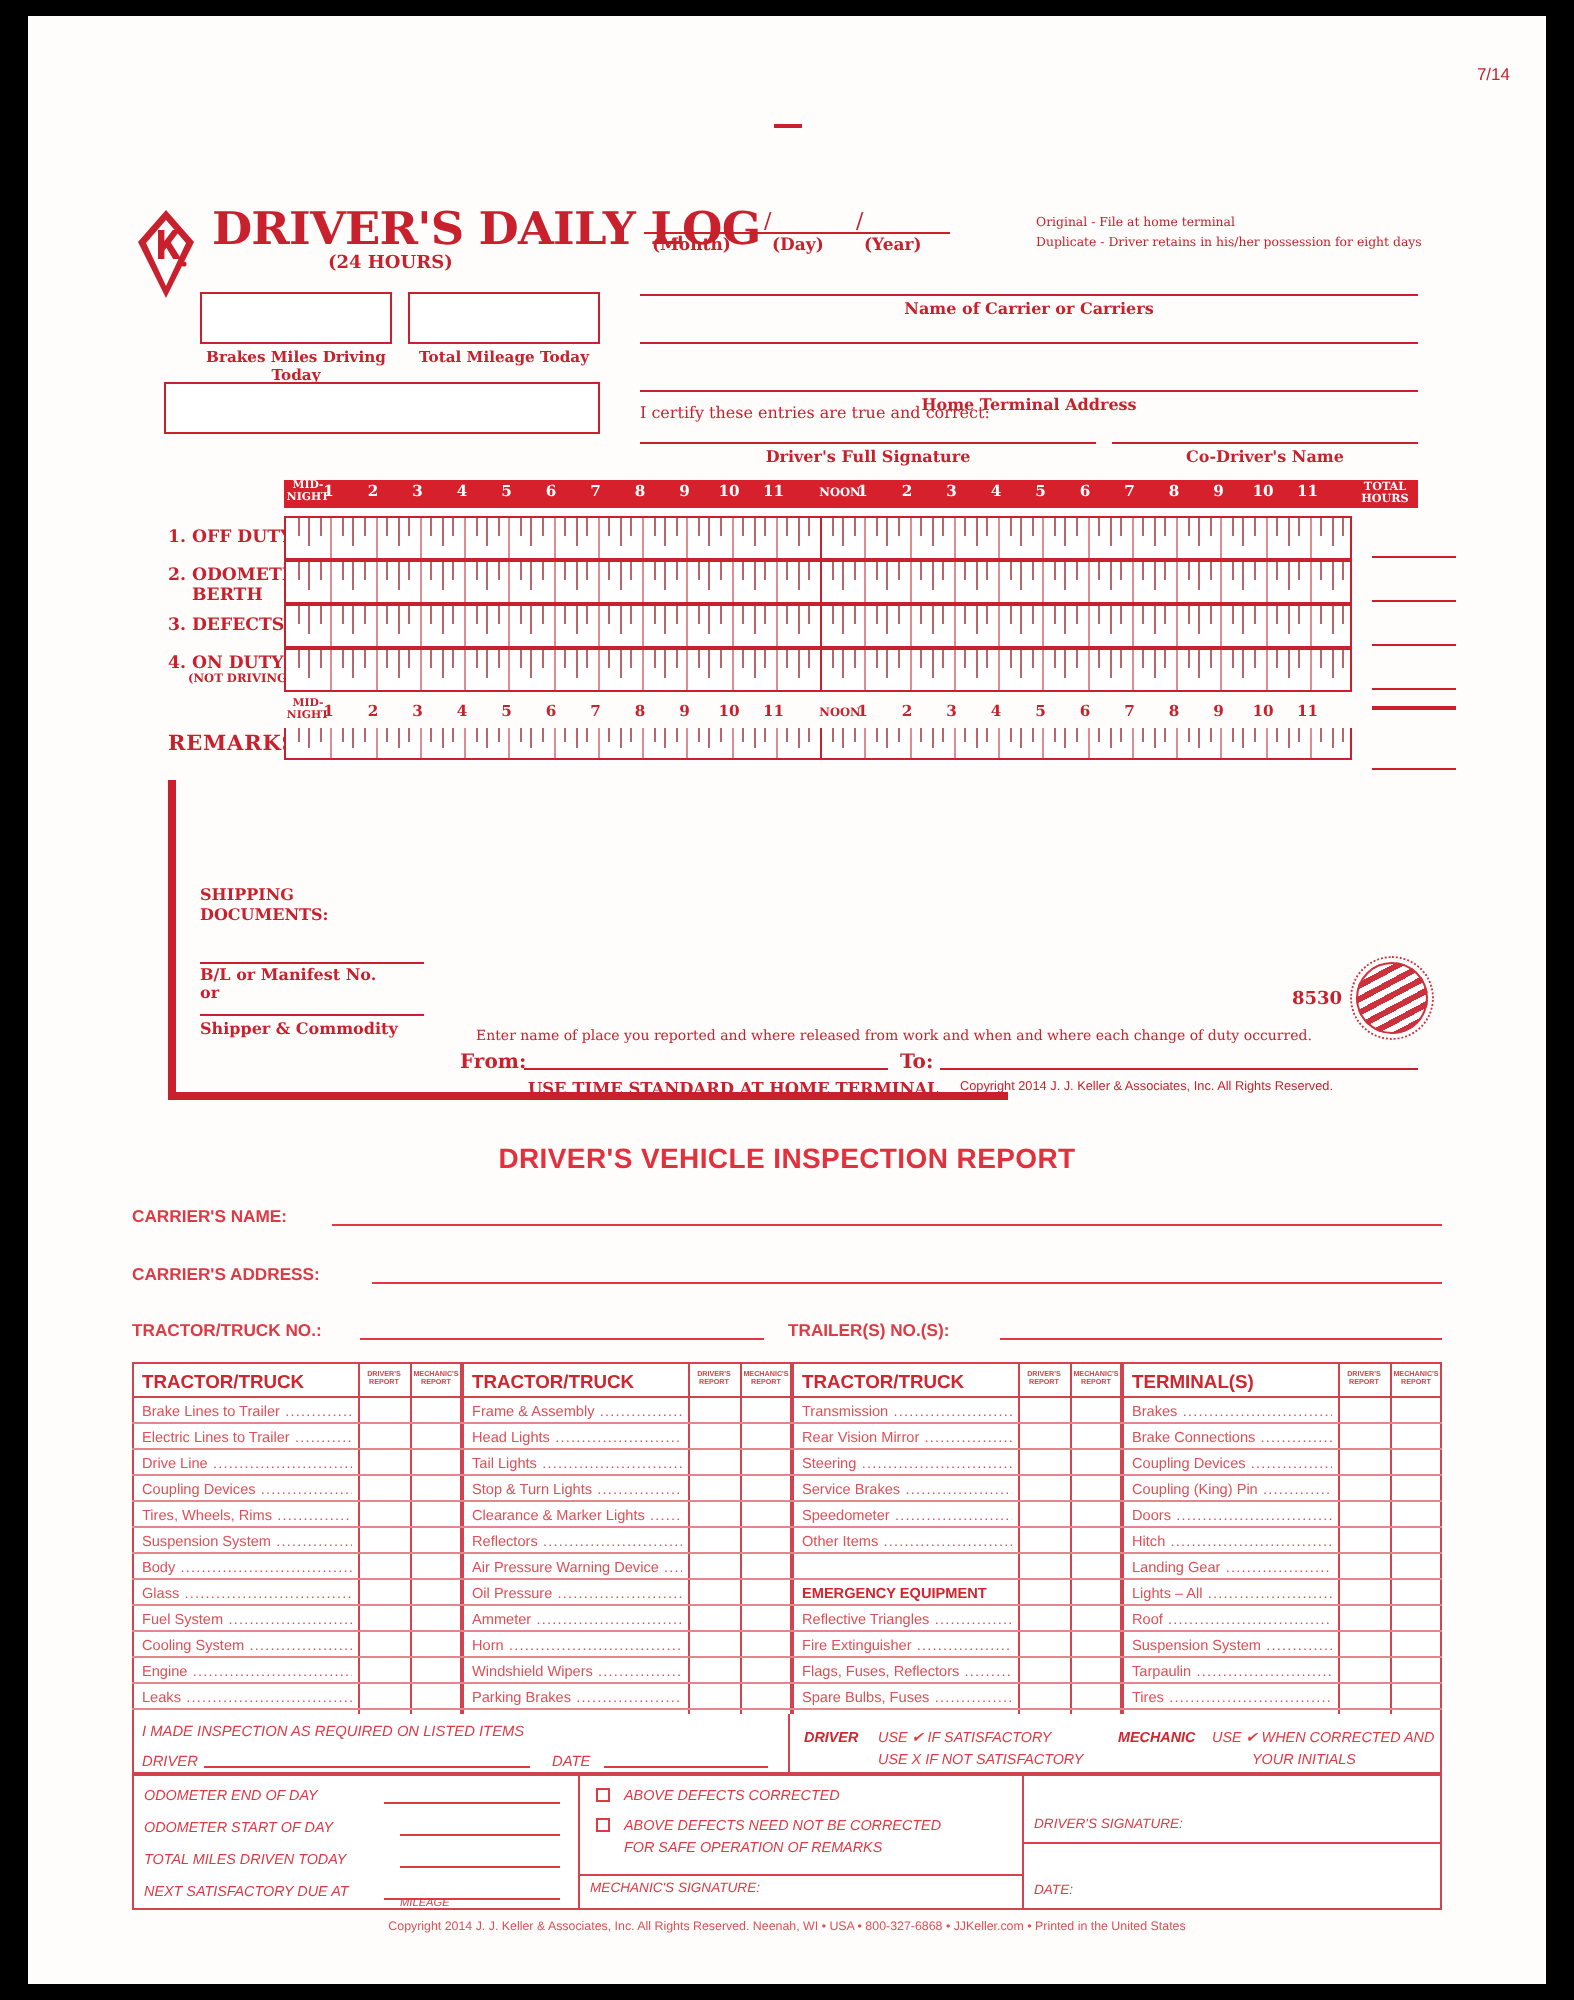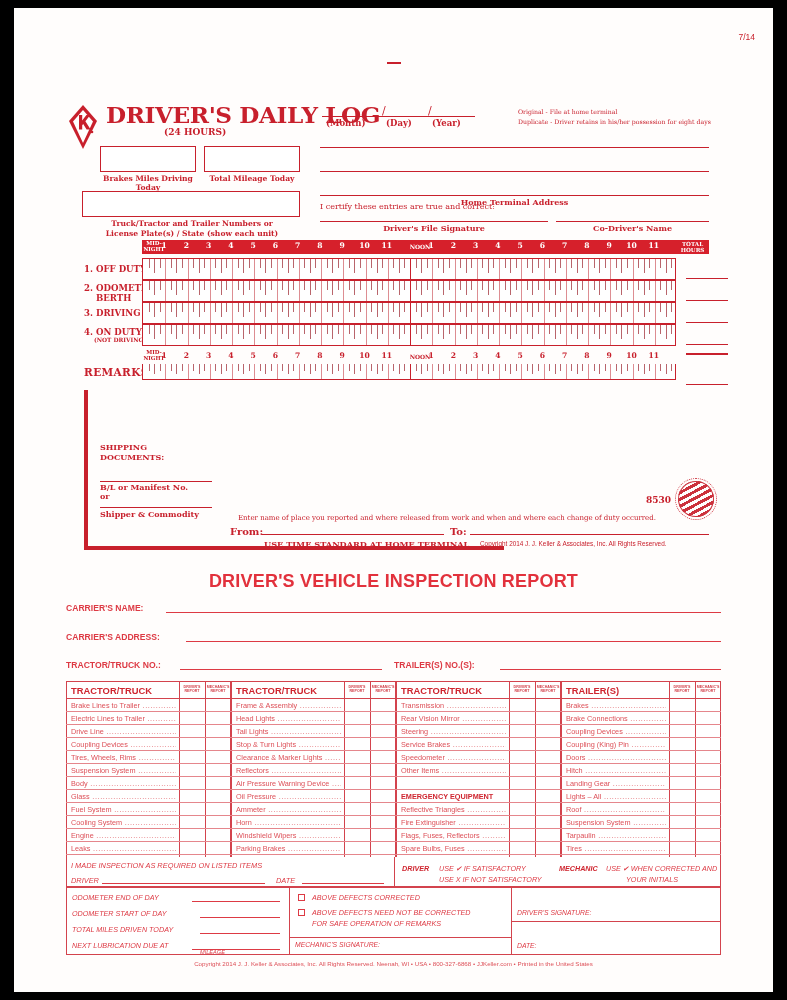--- a/index.html
+++ b/index.html
@@ -189,21 +189,21 @@
     opacity:.92;
   }
   .seal::after{
     content:""; position:absolute; inset:-3px; border-radius:50%;
     border:1px dotted #c8202c;
   }
 
   
   .dvir-title {
     position:absolute; top:563px; left:0; width:100%;
-    text-align:center; font-size:18px; font-weight:bold;
+    text-align:center; font-size:14px; font-weight:bold;
     color:#e2313c; letter-spacing:.2px;
   }
   .fld-lbl {
     position:absolute; font-size:8.6px; font-weight:bold; color:#dd3a44;
   }
   .fld-line { position:absolute; border-bottom:1.2px solid #dd3a44; }
 
   
   .tbl {
     position:absolute; border:1.2px solid #d3434d; background:#fff;
@@ -265,33 +265,30 @@
     <div>Original - File at home terminal</div>
     <div>Duplicate - Driver retains in his/her possession for eight days</div>
   </div>
 
   <div class="mbox" style="left:86px;top:138px;width:96px;height:26px;"></div>
   <div class="mbox-lbl" style="left:78px;top:166px;width:112px;">Brakes Miles Driving Today</div>
   <div class="mbox" style="left:190px;top:138px;width:96px;height:26px;"></div>
   <div class="mbox-lbl" style="left:186px;top:166px;width:104px;">Total Mileage Today</div>
 
   <div class="mbox" style="left:68px;top:183px;width:218px;height:26px;"></div>
-  <div class="mbox-lbl" style="left:66px;top:211px;width:224px;line-height:1.35;">
-    <span>Truck/Tractor and Trailer Numbers or</span><br>
-    <span>License Plate(s) / State (show each unit)</span>
-  </div>
 
   <div class="hrule" style="left:306px;top:139px;width:389px;"></div>
+  <div class="hlbl" style="left:306px;top:141px;width:389px;">Name of Carrier or Carriers</div>
   <div class="hrule" style="left:306px;top:163px;width:389px;"></div>
   <div class="hrule" style="left:306px;top:187px;width:389px;"></div>
   <div class="hlbl" style="left:306px;top:189px;width:389px;">Home Terminal Address</div>
   <div class="certify">I certify these entries are true and correct:</div>
 
   <div class="hrule" style="left:306px;top:213px;width:228px;"></div>
-  <div class="hlbl" style="left:306px;top:215px;width:228px;">Driver's File Signature</div>
+  <div class="hlbl" style="left:306px;top:215px;width:228px;">Driver's Full Signature</div>
   <div class="hrule" style="left:542px;top:213px;width:153px;"></div>
   <div class="hlbl" style="left:542px;top:215px;width:153px;">Co-Driver's Name</div>
 
   <div class="hdrbar"></div>
   <div class="hdrbar2"></div>
   <div class="htot">
     <span>TOTAL</span><br>
     <span>HOURS</span>
   </div>
 
@@ -350,21 +347,21 @@
     <span>1.</span>
     <span>OFF DUTY</span>
   </div>
   <div class="statuslbl" style="top:275px;line-height:1.2;">
     <span>2.</span>
     <span>ODOMETER</span><br>
     <span style="margin-left:12px;">BERTH</span>
   </div>
   <div class="statuslbl" style="top:300px;">
     <span>3.</span>
-    <span>DRIVING</span>
+    <span>DEFECTS</span>
   </div>
   <div class="statuslbl" style="top:319px;">
     <span>4.</span>
     <span>ON DUTY</span>
     <small style="margin-left:10px;">(NOT DRIVING)</small>
   </div>
   <div class="remarkslbl">REMARKS</div>
 
   <div id="grid-rows">
       <div class="gridbox" style="top: 250px; height: 22px;">
@@ -1063,21 +1060,21 @@
       <div style="position: absolute; left: 495px; top: 820px; width: 26px; height: 13px;"></div>
       <div style="position: absolute; left: 521px; top: 820px; width: 26px; height: 13px;"></div>
       <div class="itm" style="left: 387px; top: 835.6px; width: 105px; text-overflow: clip;">Spare Bulbs, Fuses<span style="letter-spacing: 0.6px;"> ........................................</span></div>
       <div class="hline" style="left: 382px; top: 846px; width: 165px;"></div>
       <div style="position: absolute; left: 495px; top: 833px; width: 26px; height: 13px;"></div>
       <div style="position: absolute; left: 521px; top: 833px; width: 26px; height: 13px;"></div>
       <div class="itm" style="left: 387px; top: 848.6px; width: 105px; text-overflow: clip;">Tire Chains<span style="letter-spacing: 0.6px;"> ........................................</span></div>
       <div style="position: absolute; left: 495px; top: 846px; width: 26px; height: 13px;"></div>
       <div style="position: absolute; left: 521px; top: 846px; width: 26px; height: 13px;"></div>
       <div class="tbl" style="left: 547px; top: 673px; width: 160px; height: 199px;"></div>
-      <div class="tbl-hdr" style="left: 552px; top: 677px;">TRAILER(S)</div>
+      <div class="tbl-hdr" style="left: 552px; top: 677px;">TERMINAL(S)</div>
       <div class="tbl-colhdr" style="left: 655px; top: 677px;">DRIVER'S<br>REPORT</div>
       <div class="tbl-colhdr" style="left: 681px; top: 677px;">MECHANIC'S<br>REPORT</div>
       <div class="hline strong" style="left: 547px; top: 690px; width: 160px;"></div>
       <div class="vline" style="left: 655px; top: 673px; height: 199px;"></div>
       <div class="vline" style="left: 681px; top: 673px; height: 199px;"></div>
       <div class="itm" style="left: 552px; top: 692.6px; width: 100px; text-overflow: clip;">Brakes<span style="letter-spacing: 0.6px;"> ........................................</span></div>
       <div class="hline" style="left: 547px; top: 703px; width: 160px;"></div>
       <div style="position: absolute; left: 655px; top: 690px; width: 26px; height: 13px;"></div>
       <div style="position: absolute; left: 681px; top: 690px; width: 26px; height: 13px;"></div>
       <div class="itm" style="left: 552px; top: 705.6px; width: 100px; text-overflow: clip;">Brake Connections<span style="letter-spacing: 0.6px;"> ........................................</span></div>
@@ -1153,21 +1150,21 @@
   <div class="vline" style="left:497px;top:879px;height:68px;"></div>
   <div class="hline strong" style="left:497px;top:913px;width:210px;"></div>
   <div class="hline strong" style="left:275px;top:929px;width:222px;"></div>
 
   <div class="legend-t" style="left:58px;top:885px;font-size:7.2px;">ODOMETER END OF DAY</div>
   <div class="fld-line" style="left:178px;top:893px;width:88px;"></div>
   <div class="legend-t" style="left:58px;top:901px;font-size:7.2px;">ODOMETER START OF DAY</div>
   <div class="fld-line" style="left:186px;top:909px;width:80px;"></div>
   <div class="legend-t" style="left:58px;top:917px;font-size:7.2px;">TOTAL MILES DRIVEN TODAY</div>
   <div class="fld-line" style="left:186px;top:925px;width:80px;"></div>
-  <div class="legend-t" style="left:58px;top:933px;font-size:7.2px;">NEXT LUBRICATION DUE AT</div>
+  <div class="legend-t" style="left:58px;top:933px;font-size:7.2px;">NEXT SATISFACTORY DUE AT</div>
   <div class="fld-line" style="left:178px;top:941px;width:88px;"></div>
   <div class="legend-t" style="left:186px;top:941px;font-size:5.6px;">MILEAGE</div>
 
   <div class="chk" style="left:284px;top:886px;"></div>
   <div class="legend-t" style="left:298px;top:885px;font-size:7.2px;">ABOVE DEFECTS CORRECTED</div>
   <div class="chk" style="left:284px;top:901px;"></div>
   <div class="legend-t" style="left:298px;top:900px;font-size:7.2px;">ABOVE DEFECTS NEED NOT BE CORRECTED</div>
   <div class="legend-t" style="left:298px;top:911px;font-size:7.2px;">FOR SAFE OPERATION OF REMARKS</div>
   <div class="legend-t" style="left:281px;top:933px;font-size:6.8px;">MECHANIC'S SIGNATURE:</div>
 

